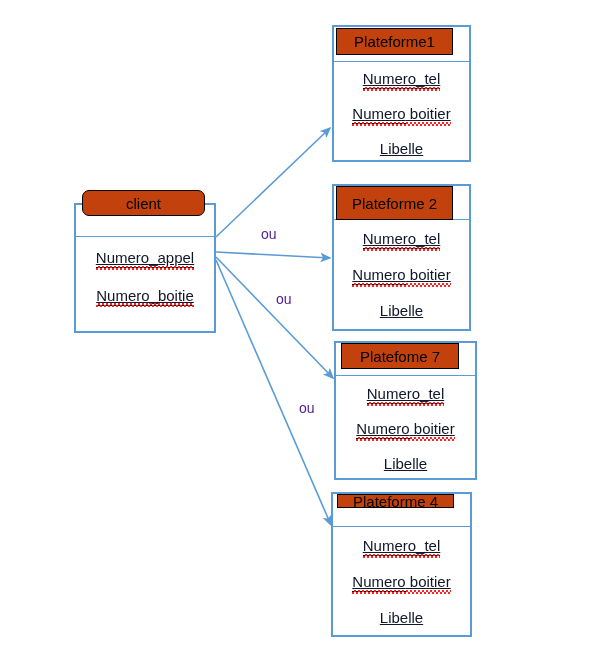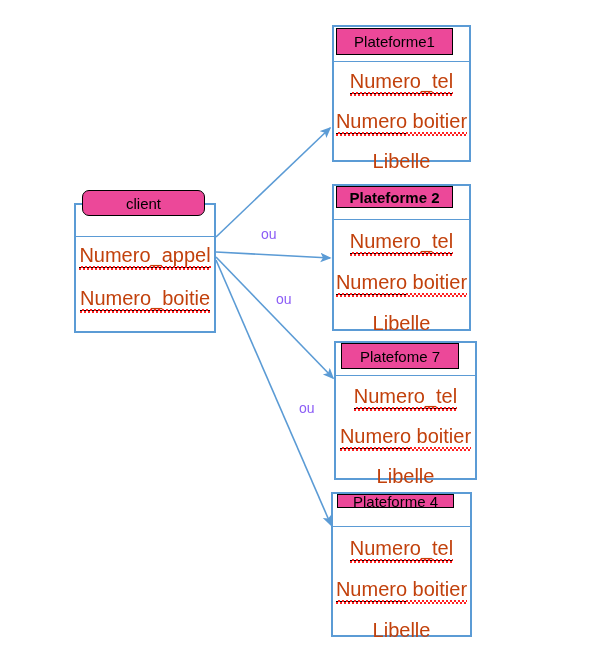--- a/index.html
+++ b/index.html
@@ -24,21 +24,21 @@
   .entity {
     position: absolute;
     box-sizing: border-box;
     border: 2px solid var(--accent, #5B9BD5);
     background: #ffffff;
   }
   .entity-title {
     position: absolute;
     box-sizing: border-box;
     border: 1px solid #000000;
-    background: #ec4899;
+    background: #c2410c;
     display: flex;
     align-items: center;
     justify-content: center;
     font-size: 15px;
     color: #000000;
     white-space: nowrap;
     z-index: 4;
   }
   .entity-divider {
     position: absolute;
@@ -53,25 +53,26 @@
     left: 0;
     right: 0;
     bottom: 0;
     display: flex;
     flex-direction: column;
     align-items: center;
     justify-content: flex-start;
     z-index: 3;
   }
   .attr {
-    font-size: 20px;
-    color: #c2410c;
+    font-size: 15px;
+    color: #0f172a;
     white-space: nowrap;
     position: relative;
     line-height: 1.05;
+    text-decoration: underline;
   }
 
   
   .attr .u {
     position: relative;
     border-bottom: 1px solid #000000;
     padding-bottom: 1px;
   }
   .attr .plain { position: relative; }
 
@@ -87,21 +88,21 @@
       radial-gradient(circle at 3px 0.9px, #ff2020 1.05px, rgba(255,255,255,0) 1.2px);
     background-size: 4px 4px;
     background-repeat: repeat-x;
     pointer-events: none;
   }
 
   
   .ou-label {
     position: absolute;
     font-size: 14px;
-    color: #8b5cf6;
+    color: #4c1d95;
     white-space: nowrap;
     z-index: 5;
   }
 
   #links {
     position: absolute;
     left: 0;
     top: 0;
     width: 601px;
     height: 667px;
@@ -181,21 +182,21 @@
       <div class="attr">
         <span class="u">Numero</span><span class="sq"></span><span class="plain"> boitier</span>
       </div>
 
       <div class="attr">
         <span class="plain">Libelle</span>
       </div>
 
     </div>
   </div>
-  <div class="entity-title" style="left:336px; top:186px; width:117px; height:22px;font-weight:bold;">Plateforme 2</div>
+  <div class="entity-title" style="left:336px; top:186px; width:117px; height:34px;">Plateforme 2</div>
 
   <div class="entity" style="left:334px; top:341px; width:143px; height:139px;">
     <div class="entity-divider" style="top:32px;"></div>
     <div class="entity-body" style="top:36px; bottom:0; gap:19px; padding-top:7px;">
 
       <div class="attr">
         <span class="u">Numero_tel</span><span class="sq"></span>
       </div>
 
       <div class="attr">

